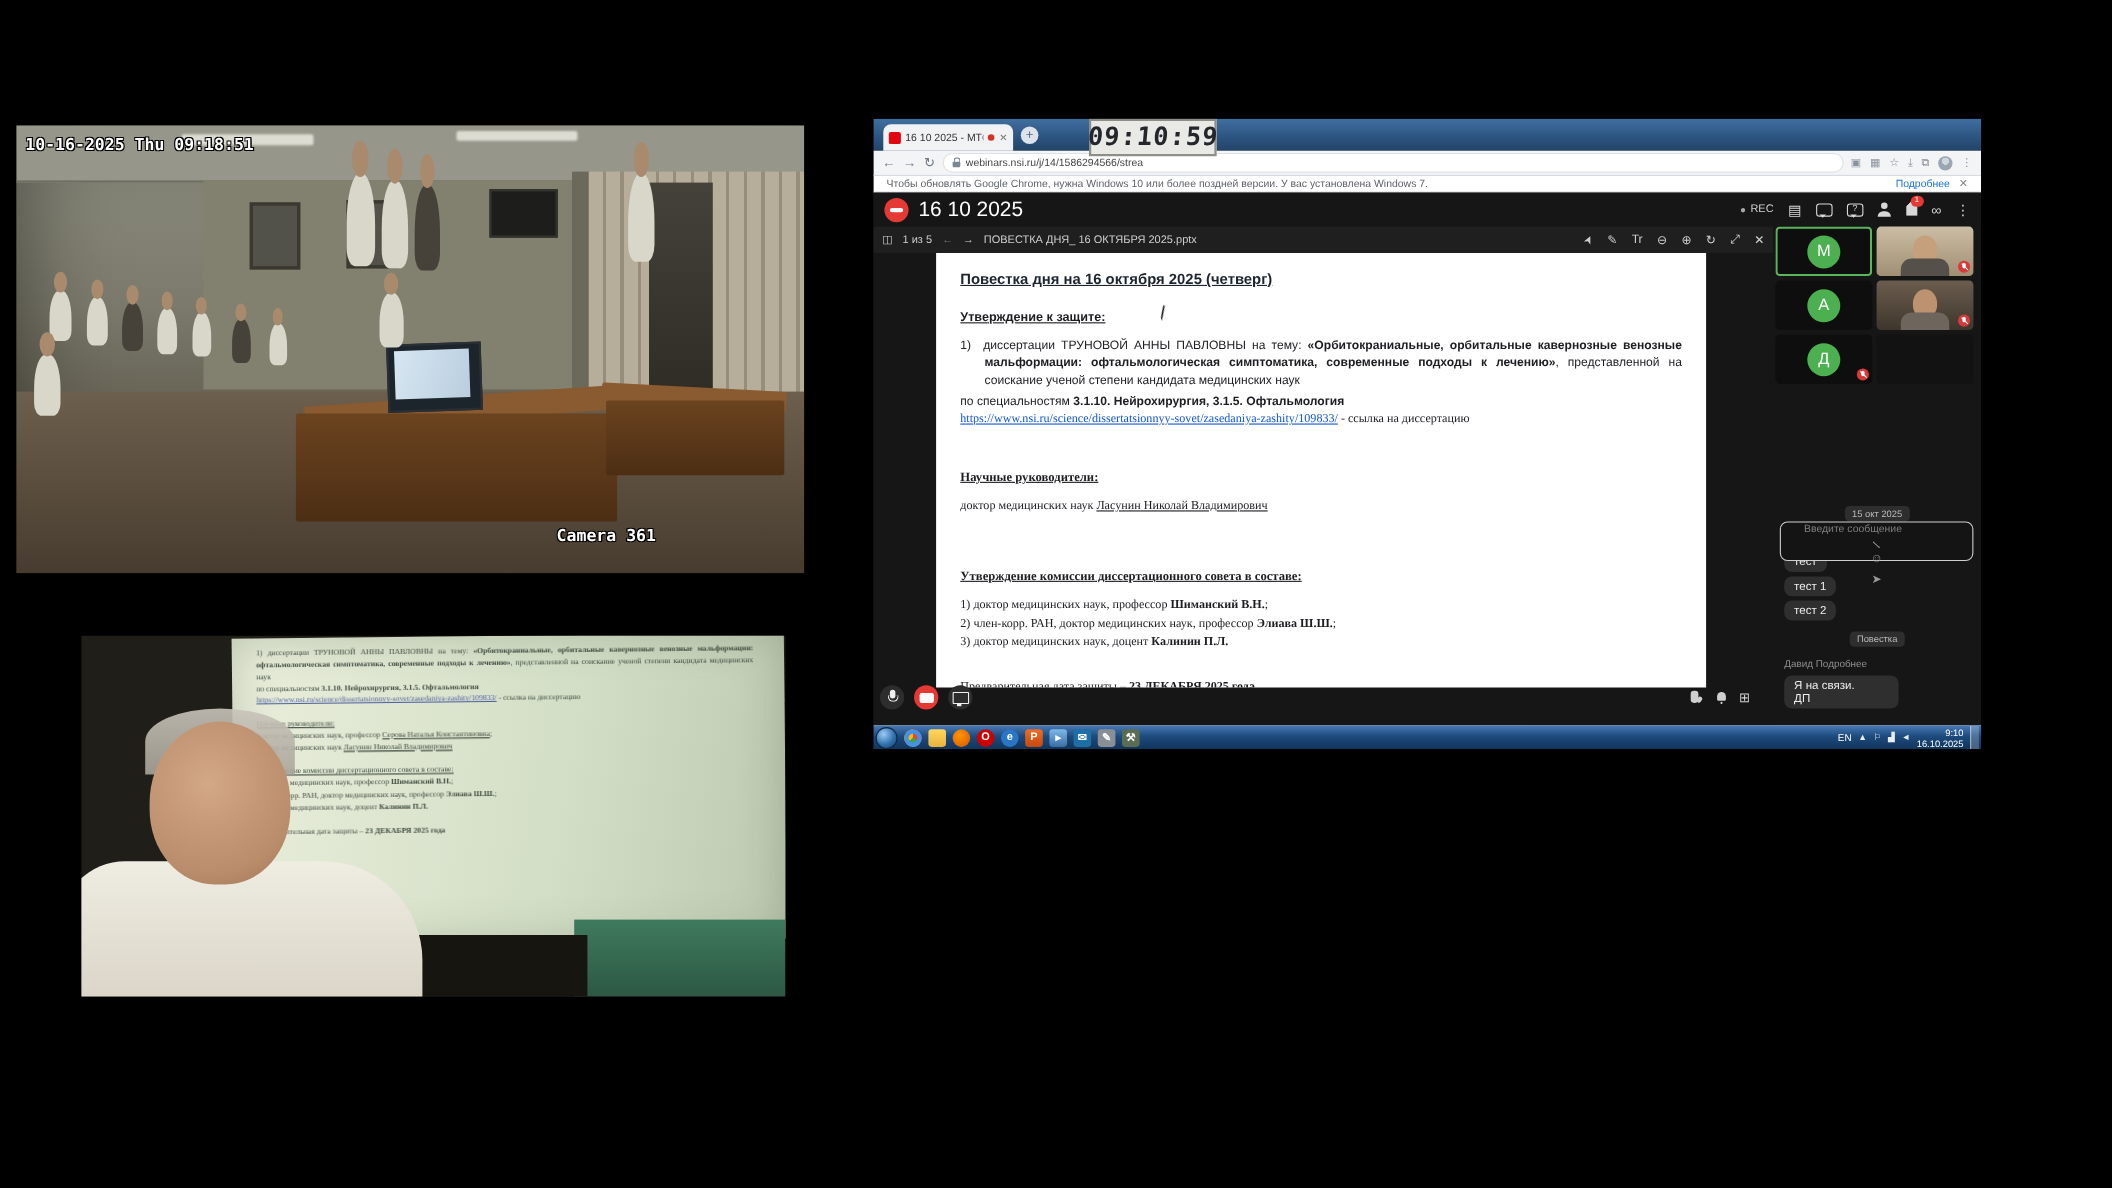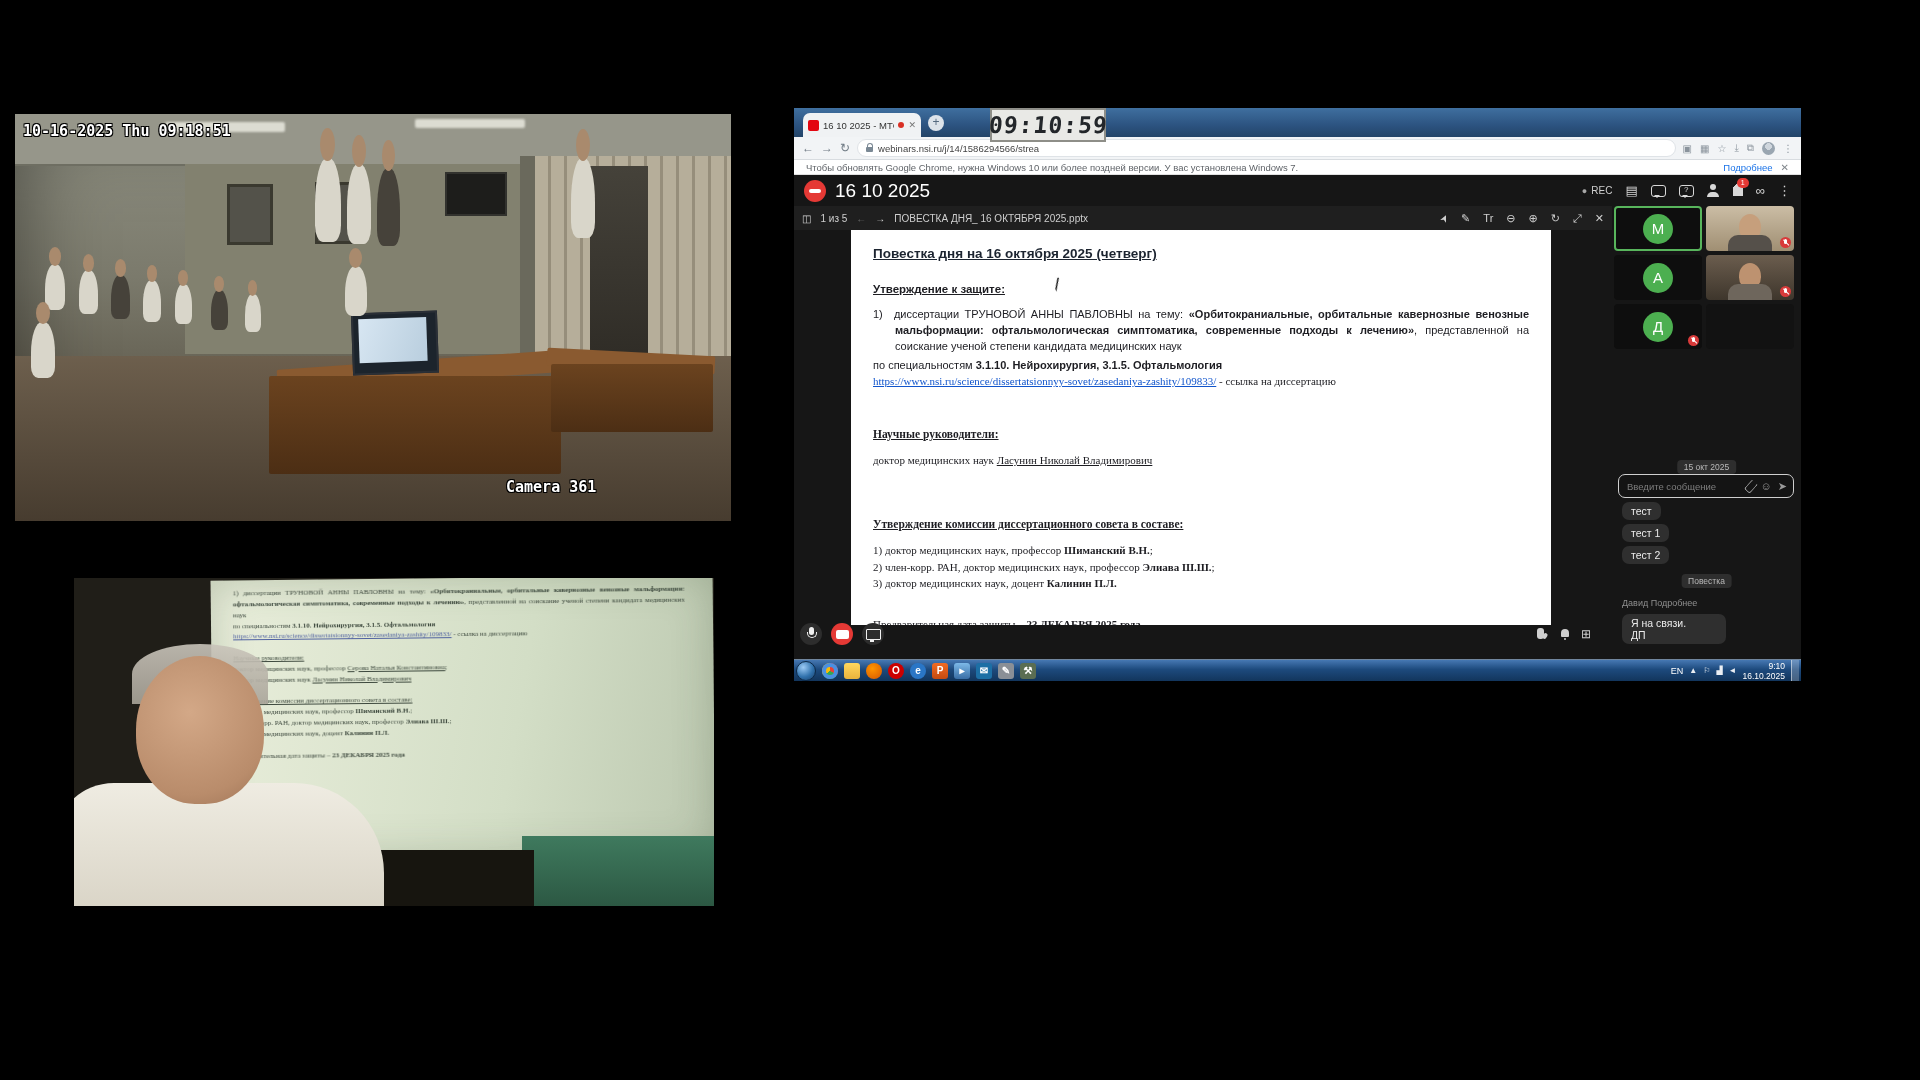--- a/index.html
+++ b/index.html
@@ -158,22 +158,22 @@
   .mutebadge{position:absolute;right:3px;bottom:3px;width:11px;height:11px;border-radius:50%;background:#d83a3a;}
   .mutebadge::before{content:"";position:absolute;left:4.2px;top:2px;width:2.6px;height:5px;border-radius:1.5px;background:#fff;}
   .mutebadge::after{content:"";position:absolute;left:1.5px;top:4.5px;width:8px;height:1.4px;background:#fff;transform:rotate(45deg);}
 
   #chat{position:absolute;left:0;top:250px;width:189px;height:203px;font-size:10px;color:#ddd;}
   .chip{background:#2e2e2e;color:#b9b9b9;font-size:8.5px;border-radius:4px;padding:2px 7px;
         position:absolute;left:50%;transform:translateX(-50%);white-space:nowrap;}
   .sender{position:absolute;left:10px;color:#8f8f8f;font-size:9px;white-space:nowrap;}
   .bub{position:absolute;left:10px;background:#2f2f2f;color:#ececec;border-radius:7px;padding:3px 9px;
         font-size:10.5px;white-space:nowrap;}
-  #chatinput{position:absolute;left:6px;top:268px;width:176px;height:24px;border:1.3px solid #cfcfcf;
-        border-radius:7px;background:#141414;display:flex;align-items:center;padding:0 6px;box-sizing:border-box;gap:6px;}
+  #chatinput{position:absolute;left:6px;top:268px;width:176px;height:36px;border:1.3px solid #cfcfcf;
+        border-radius:7px;background:#141414;display:flex;align-items:center;padding:0 6px;box-sizing:border-box;gap:6px;flex-direction:column;}
   #chatinput input{flex:1;min-width:0;background:transparent;border:0;outline:none;color:#ddd;font-size:9.5px;
         font-family:"Liberation Sans",sans-serif;}
   #chatinput input::placeholder{color:#7e7e7e;}
   #chatinput .gi{color:#9a9a9a;font-size:11px;}
 
   
   #mcursor{left:259px;top:100px;width:0;height:0;border-left:6px solid #fff;border-right:5px solid transparent;
         border-bottom:13px solid transparent;border-top:2px solid transparent;transform:rotate(-14deg);
         filter:drop-shadow(1px 1px 0 #000);z-index:60;}
 

